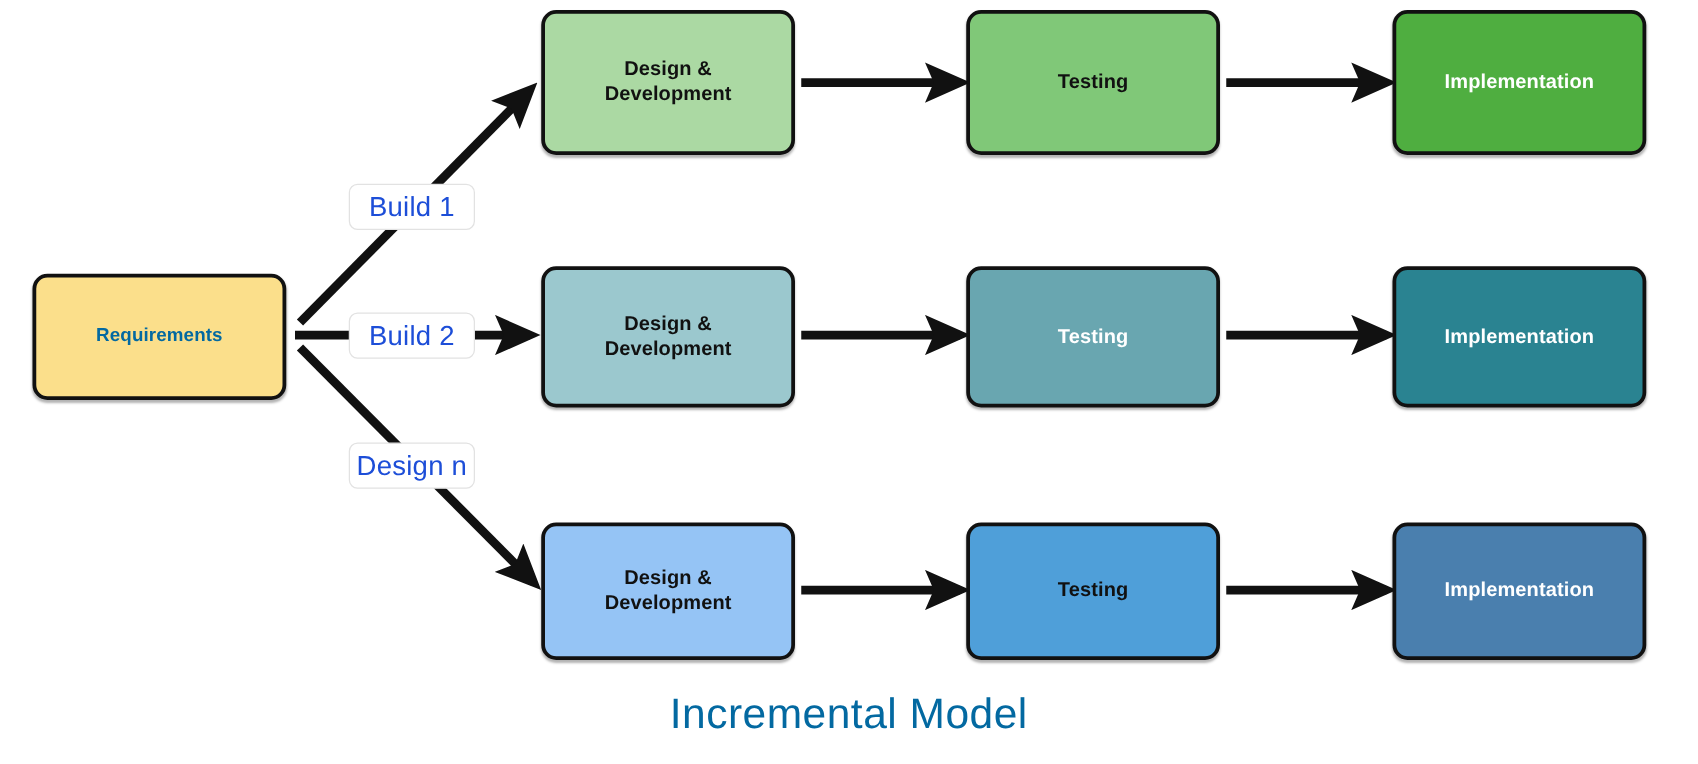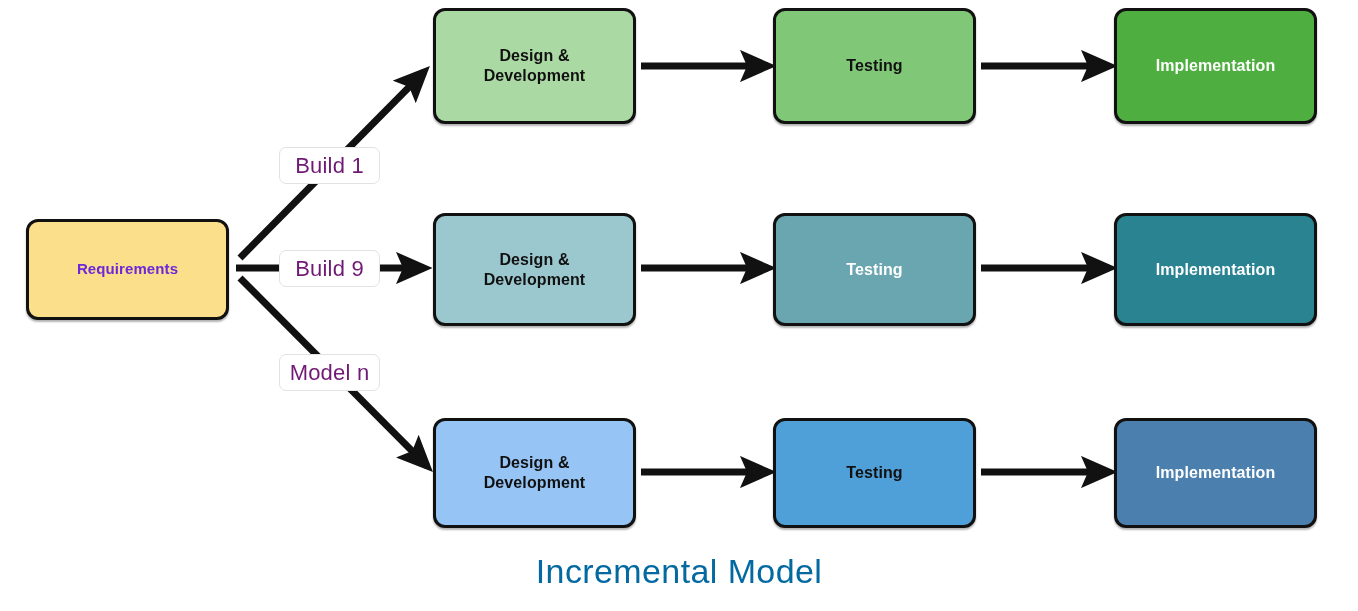--- a/index.html
+++ b/index.html
@@ -53,21 +53,21 @@
     box-sizing: border-box;
     background: #ffffff;
     border: 1px solid #e2e2e2;
     border-radius: 7px;
     display: flex;
     align-items: center;
     justify-content: center;
     font-family: "Liberation Sans", sans-serif;
     font-size: 22px;
     font-weight: 500;
-    color: #701a75;
+    color: #1d4ed8;
     letter-spacing: 0.2px;
     z-index: 5;
   }
   .diagram-title {
     position: absolute;
     width: 100%;
     text-align: center;
     font-family: "Liberation Sans", sans-serif;
     font-size: 34px;
     font-weight: 500;
@@ -93,53 +93,53 @@
         <line x1="981" y1="66" x2="1109" y2="66" stroke="#111111" stroke-width="7" stroke-linecap="butt" marker-end="url(#arrowhead)"></line>
         <line x1="236" y1="268" x2="424" y2="268" stroke="#111111" stroke-width="7" stroke-linecap="butt" marker-end="url(#arrowhead)"></line>
         <line x1="641" y1="268" x2="768" y2="268" stroke="#111111" stroke-width="7" stroke-linecap="butt" marker-end="url(#arrowhead)"></line>
         <line x1="981" y1="268" x2="1109" y2="268" stroke="#111111" stroke-width="7" stroke-linecap="butt" marker-end="url(#arrowhead)"></line>
         <line x1="240" y1="278" x2="427" y2="466" stroke="#111111" stroke-width="7" stroke-linecap="butt" marker-end="url(#arrowhead)"></line>
         <line x1="641" y1="472" x2="768" y2="472" stroke="#111111" stroke-width="7" stroke-linecap="butt" marker-end="url(#arrowhead)"></line>
         <line x1="981" y1="472" x2="1109" y2="472" stroke="#111111" stroke-width="7" stroke-linecap="butt" marker-end="url(#arrowhead)"></line>
       </g>
   </svg>
 
-  <div class="node" style="left: 26px; top: 219px; width: 203px; height: 101px; background: rgb(251, 223, 139); color: #6d28d9; font-size: 15px; border: 3px solid rgb(17, 17, 17);">
+  <div class="node" style="left: 26px; top: 219px; width: 203px; height: 101px; background: rgb(251, 223, 139); color: #0369a1; font-size: 15px; border: 3px solid rgb(17, 17, 17);">
     <span class="label">Requirements</span>
   </div>
 
   <div id="rows-host">
       <div class="edge-label" style="left: 279px; top: 147px; width: 101px; height: 37px;">
         <span>Build 1</span>
       </div>
       <div class="node" style="border: 3px solid rgb(17, 17, 17); left: 433px; top: 8px; width: 203px; height: 116px; background: rgb(171, 217, 163); color: rgb(17, 17, 17); font-size: 16px;">
         <span class="label">Design &amp;
 Development</span>
       </div>
       <div class="node" style="border: 3px solid rgb(17, 17, 17); left: 773px; top: 8px; width: 203px; height: 116px; background: rgb(128, 200, 120); color: rgb(17, 17, 17); font-size: 16px;">
         <span class="label">Testing</span>
       </div>
       <div class="node" style="border: 3px solid rgb(17, 17, 17); left: 1114px; top: 8px; width: 203px; height: 116px; background: rgb(79, 174, 64); color: rgb(255, 255, 255); font-size: 16px;">
         <span class="label">Implementation</span>
       </div>
       <div class="edge-label" style="left: 279px; top: 250px; width: 101px; height: 37px;">
-        <span>Build 9</span>
+        <span>Build 2</span>
       </div>
       <div class="node" style="border: 3px solid rgb(17, 17, 17); left: 433px; top: 213px; width: 203px; height: 113px; background: rgb(155, 200, 206); color: rgb(17, 17, 17); font-size: 16px;">
         <span class="label">Design &amp;
 Development</span>
       </div>
       <div class="node" style="border: 3px solid rgb(17, 17, 17); left: 773px; top: 213px; width: 203px; height: 113px; background: rgb(105, 166, 176); color: rgb(255, 255, 255); font-size: 16px;">
         <span class="label">Testing</span>
       </div>
       <div class="node" style="border: 3px solid rgb(17, 17, 17); left: 1114px; top: 213px; width: 203px; height: 113px; background: rgb(42, 131, 145); color: rgb(255, 255, 255); font-size: 16px;">
         <span class="label">Implementation</span>
       </div>
       <div class="edge-label" style="left: 279px; top: 354px; width: 101px; height: 37px;">
-        <span>Model n</span>
+        <span>Design n</span>
       </div>
       <div class="node" style="border: 3px solid rgb(17, 17, 17); left: 433px; top: 418px; width: 203px; height: 110px; background: rgb(149, 196, 245); color: rgb(17, 17, 17); font-size: 16px;">
         <span class="label">Design &amp;
 Development</span>
       </div>
       <div class="node" style="border: 3px solid rgb(17, 17, 17); left: 773px; top: 418px; width: 203px; height: 110px; background: rgb(79, 159, 217); color: rgb(17, 17, 17); font-size: 16px;">
         <span class="label">Testing</span>
       </div>
       <div class="node" style="border: 3px solid rgb(17, 17, 17); left: 1114px; top: 418px; width: 203px; height: 110px; background: rgb(74, 127, 174); color: rgb(255, 255, 255); font-size: 16px;">
         <span class="label">Implementation</span>

